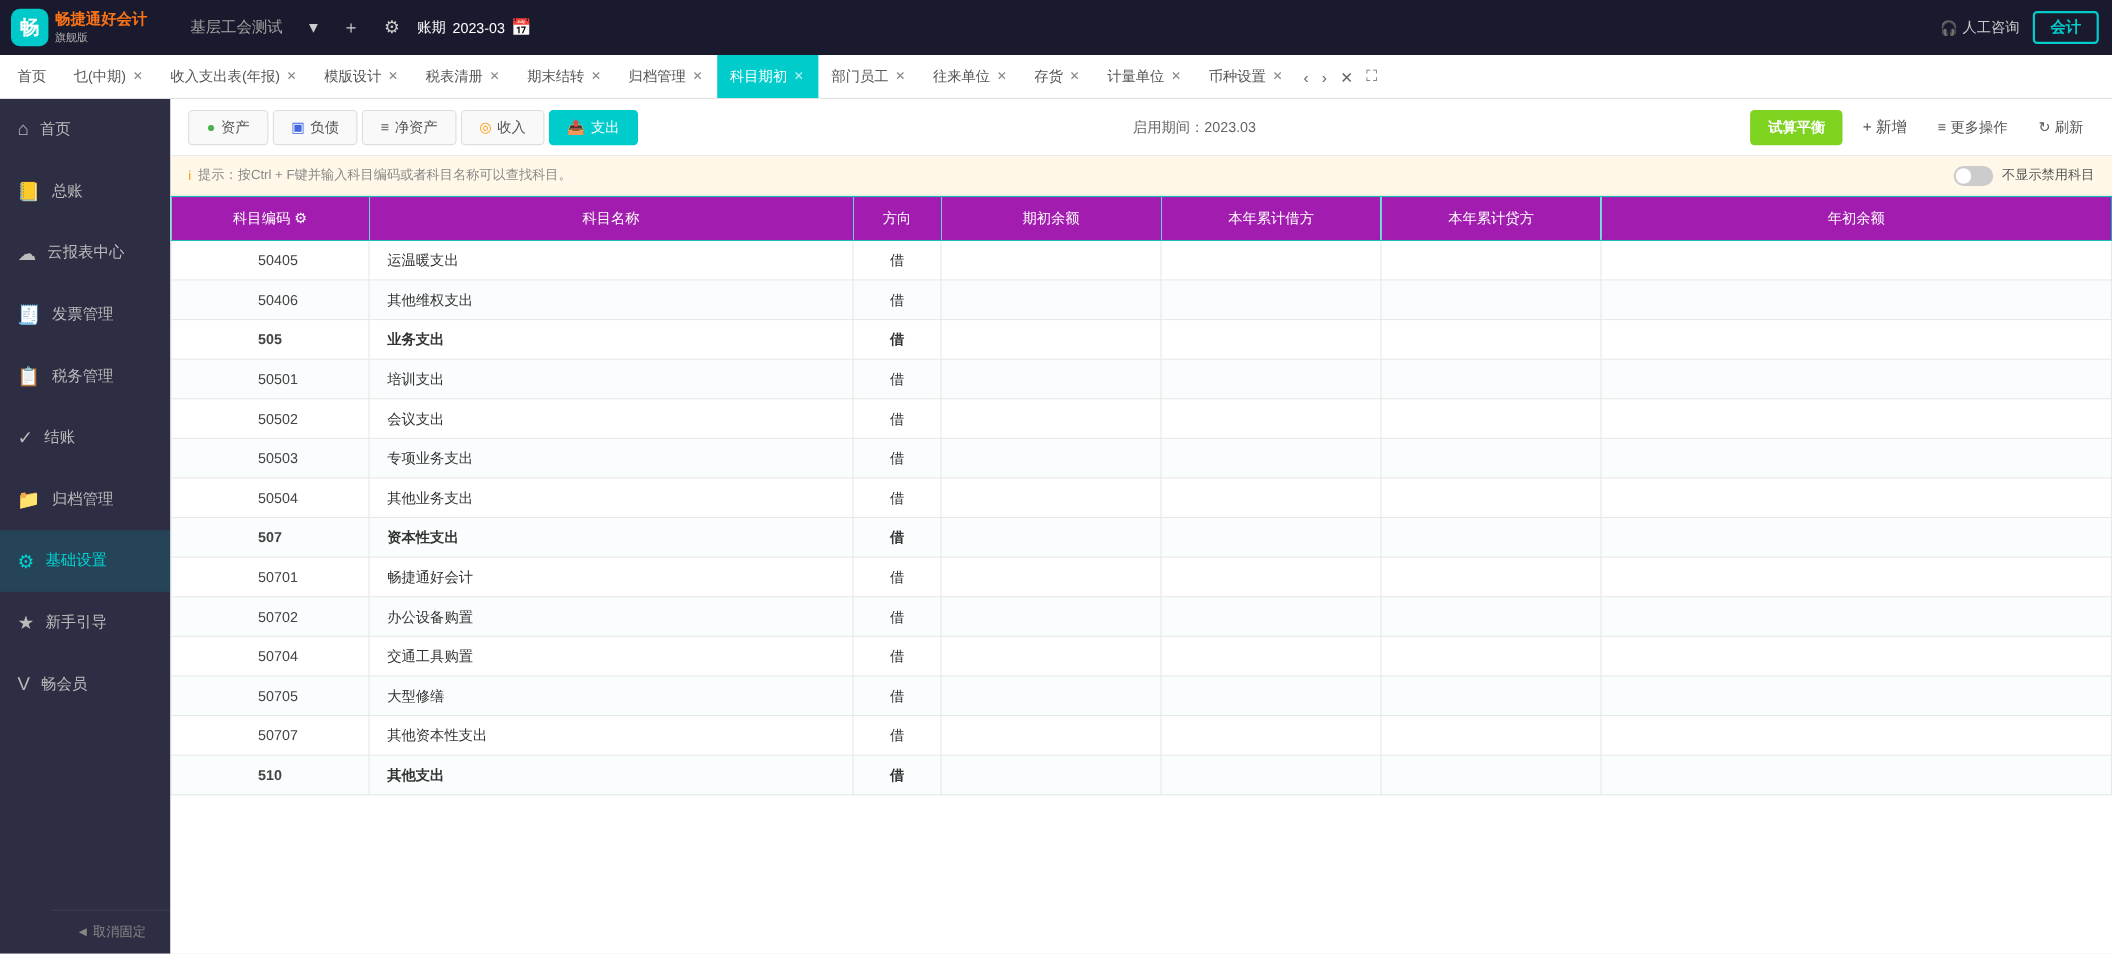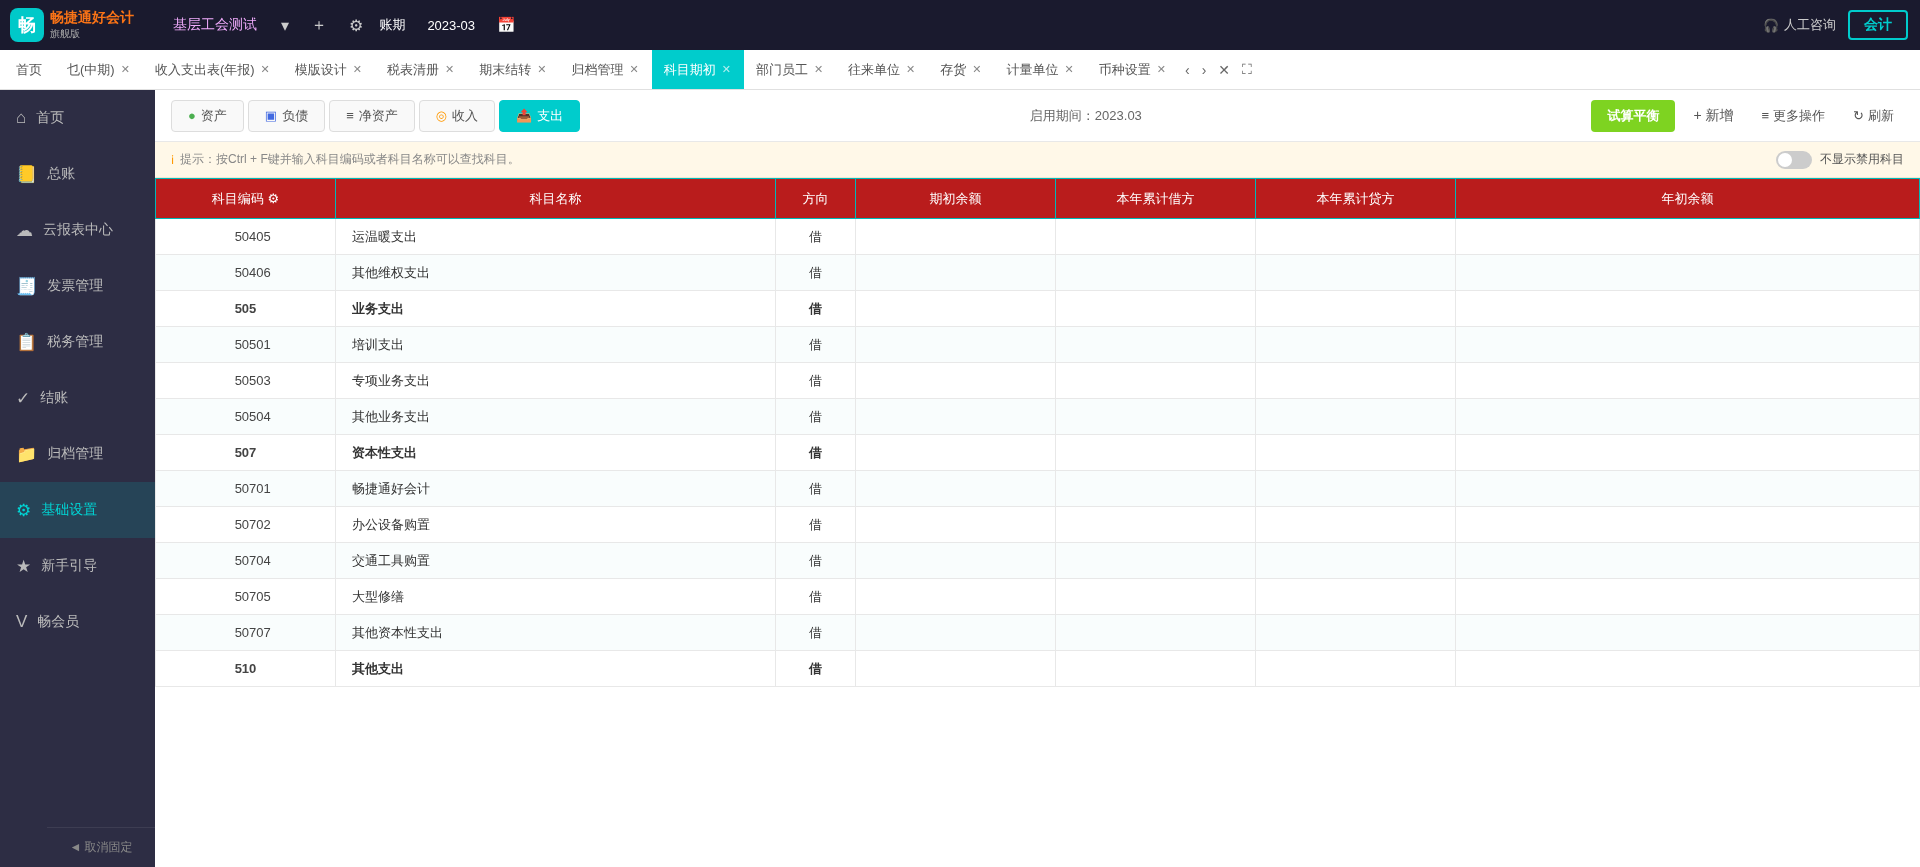--- a/index.html
+++ b/index.html
@@ -30,29 +30,29 @@
     .logo-text { display: flex; flex-direction: column; }
     .logo-title { font-size: 14px; font-weight: bold; color: #f97316; }
     .logo-sub { font-size: 10px; color: #aaa; }
 
     .top-middle {
       flex: 1;
       display: flex;
       align-items: center;
       gap: 10px;
     }
-    .company-name { font-size: 14px; color: #f0abfc; padding: 0 8px; }
+    .company-name { font-size: 14px; color: #a3a3a3; padding: 0 8px; }
     .top-icon-btn {
       color: #ccc;
       cursor: pointer;
       font-size: 16px;
       padding: 4px 6px;
       border-radius: 4px;
     }
-    .accounting-period { color: #fff; font-size: 13px; display: flex; align-items: center; gap: 22px; }
+    .accounting-period { color: #fff; font-size: 13px; display: flex; align-items: center; gap: 6px; }
     .period-icon { color: #00d0d0; font-size: 15px; }
 
     .top-right {
       display: flex;
       align-items: center;
       gap: 12px;
       padding-right: 12px;
     }
     .service-btn {
       display: flex; align-items: center; gap: 4px;
@@ -262,21 +262,21 @@
       overflow-y: auto;
       overflow-x: hidden;
       background: #fff;
     }
     table {
       width: 100%;
       border-collapse: collapse;
       font-size: 13px;
     }
     thead tr th {
-      background: #b91c1c;
+      background: #a21caf;
       color: #fff;
       height: 40px;
       text-align: center;
       font-weight: normal;
       padding: 0 8px;
       border: 1px solid #00b8b8;
       position: sticky;
       top: 0;
       z-index: 10;
     }
@@ -548,20 +548,29 @@
             <tr>
     <td>&nbsp;&nbsp;&nbsp;&nbsp;50501</td>
     <td>培训支出</td>
     <td>借</td>
     <td></td>
     <td></td>
     <td></td>
     <td></td>
   </tr>
             <tr>
+    <td>&nbsp;&nbsp;&nbsp;&nbsp;50502</td>
+    <td>会议支出</td>
+    <td>借</td>
+    <td></td>
+    <td></td>
+    <td></td>
+    <td></td>
+  </tr>
+            <tr>
     <td>&nbsp;&nbsp;&nbsp;&nbsp;50503</td>
     <td>专项业务支出</td>
     <td>借</td>
     <td></td>
     <td></td>
     <td></td>
     <td></td>
   </tr>
             <tr>
     <td>&nbsp;&nbsp;&nbsp;&nbsp;50504</td>

